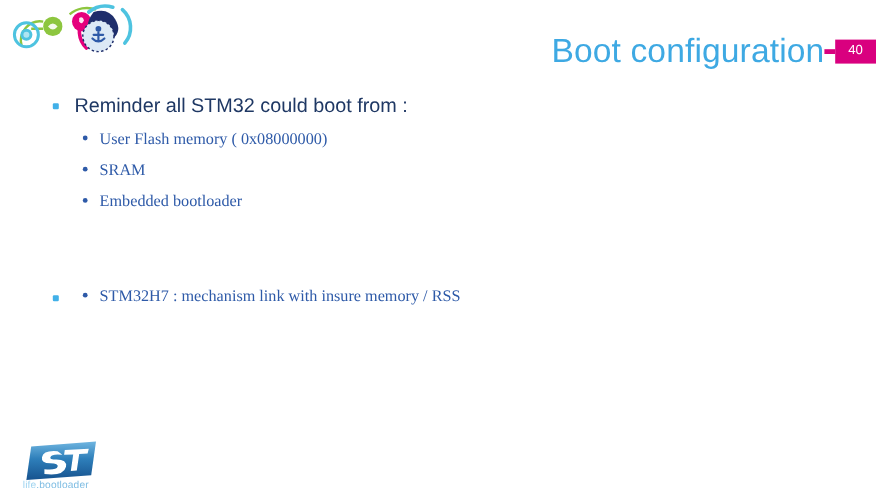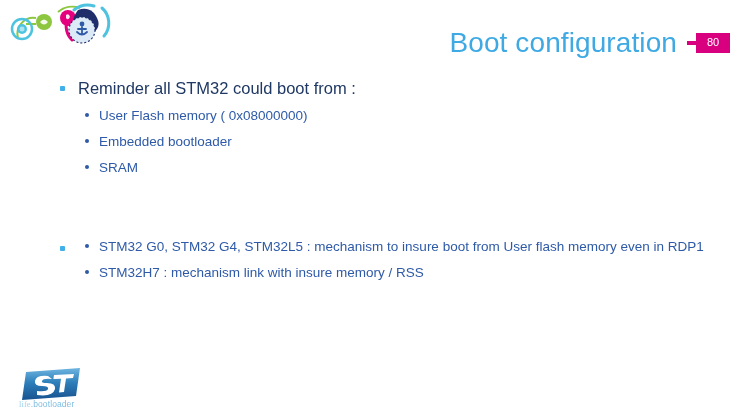--- a/index.html
+++ b/index.html
@@ -31,21 +31,20 @@
   
   #title-row {
     position: absolute;
     left: 380px;
     top: 22px;
     width: 350px;
     height: 42px;
     display: flex;
     align-items: center;
     justify-content: flex-end;
-    gap: 10px;
   }
   #slide-title {
     font-size: 28px;
     line-height: 32px;
     color: #3ea9e3;
     font-weight: normal;
     white-space: nowrap;
     letter-spacing: 0.1px;
   }
   #page-badge-wrap {
@@ -66,21 +65,21 @@
     line-height: 11px;
     padding: 4px 7px 5px 7px;
     min-width: 20px;
     text-align: center;
     font-weight: normal;
   }
 
   
   #content {
     position: absolute;
-    left: 56px;
+    left: 40px;
     top: 78px;
     width: 675px;
   }
 
   ul.lvl1 {
     list-style: none;
     margin: 0;
     padding: 0;
   }
   ul.lvl1 > li.l1 {
@@ -102,20 +101,21 @@
     width: 5px;
     height: 5px;
     background: #41b0e8;
     border-radius: 1px;
   }
 
   ul.lvl2 {
     list-style: none;
     margin: 6px 0 0 0;
     padding: 0;
+    font-family: Liberation Serif, serif;
   }
   ul.lvl2 > li.l2 {
     position: relative;
     padding-left: 21px;
     color: #2e5aa8;
     font-size: 13.5px;
     line-height: 17px;
     margin-bottom: 9px;
   }
   .b2 {
@@ -142,21 +142,21 @@
   }
   #st-tagline {
     position: absolute;
     left: 19px;
     top: 399px;
     font-size: 8.5px;
     line-height: 10px;
     letter-spacing: 0.1px;
     white-space: nowrap;
   }
-  #st-tagline .t-life { color: #9fd4f0; font-family: Liberation Serif, serif; }
+  #st-tagline .t-life { color: #9fd4f0; }
   #st-tagline .t-aug  { color: #7fbde3; }
 </style>
 </head>
 <body>
 
 <div id="slide">
 
   <div id="logo-cluster">
     <svg width="112" height="46" viewBox="0 0 112 46" xmlns="http://www.w3.org/2000/svg">
 
@@ -186,58 +186,54 @@
 
       <circle cx="76" cy="22" r="2.4" fill="#2e5aa8"></circle>
       <path d="M76 25 v7 M71 30 q5 5 10 0 M72 27 h8" stroke="#2e5aa8" stroke-width="1.8" fill="none" stroke-linecap="round"></path>
     </svg>
   </div>
 
   <div id="title-row">
     <div id="slide-title">Boot configuration</div>
     <div id="page-badge-wrap">
       <span id="badge-dash"></span>
-      <span id="page-badge">80</span>
+      <span id="page-badge">40</span>
     </div>
   </div>
 
   <div id="content">
     <ul class="lvl1">
 
       <li class="l1">
         <span class="b1"></span>
         <span class="l1-text">Reminder all STM32 could boot from :</span>
         <ul class="lvl2 indent-2">
           <li class="l2">
             <span class="b2"></span>
             <span>User Flash  memory ( 0x08000000)</span>
           </li>
           <li class="l2">
             <span class="b2"></span>
+            <span>SRAM</span>
+          </li>
+          <li class="l2">
+            <span class="b2"></span>
             <span>Embedded bootloader</span>
-          </li>
-          <li class="l2">
-            <span class="b2"></span>
-            <span>SRAM</span>
           </li>
         </ul>
       </li>
 
       <li class="gap-after-group"></li>
 
 
       <li class="gap-after-single"></li>
 
       <li class="l1">
         <span class="b1"></span>
         <ul class="lvl2 indent-2">
-          <li class="l2">
-            <span class="b2"></span>
-            <span>STM32 G0, STM32 G4, STM32L5 : mechanism to insure boot from User flash memory even in RDP1</span>
-          </li>
           <li class="l2">
             <span class="b2"></span>
             <span>STM32H7 : mechanism link with insure memory / RSS</span>
           </li>
         </ul>
       </li>
 
     </ul>
   </div>
 

